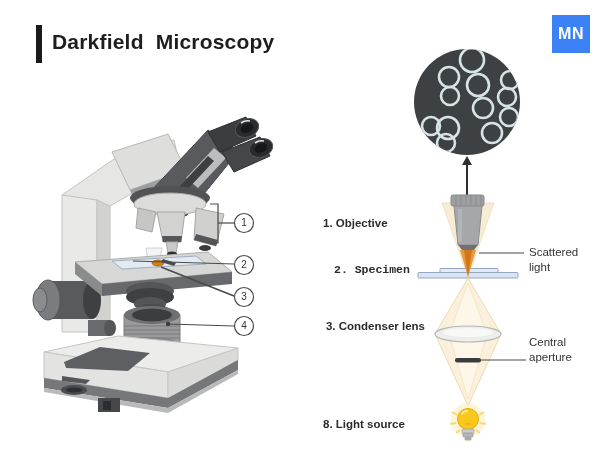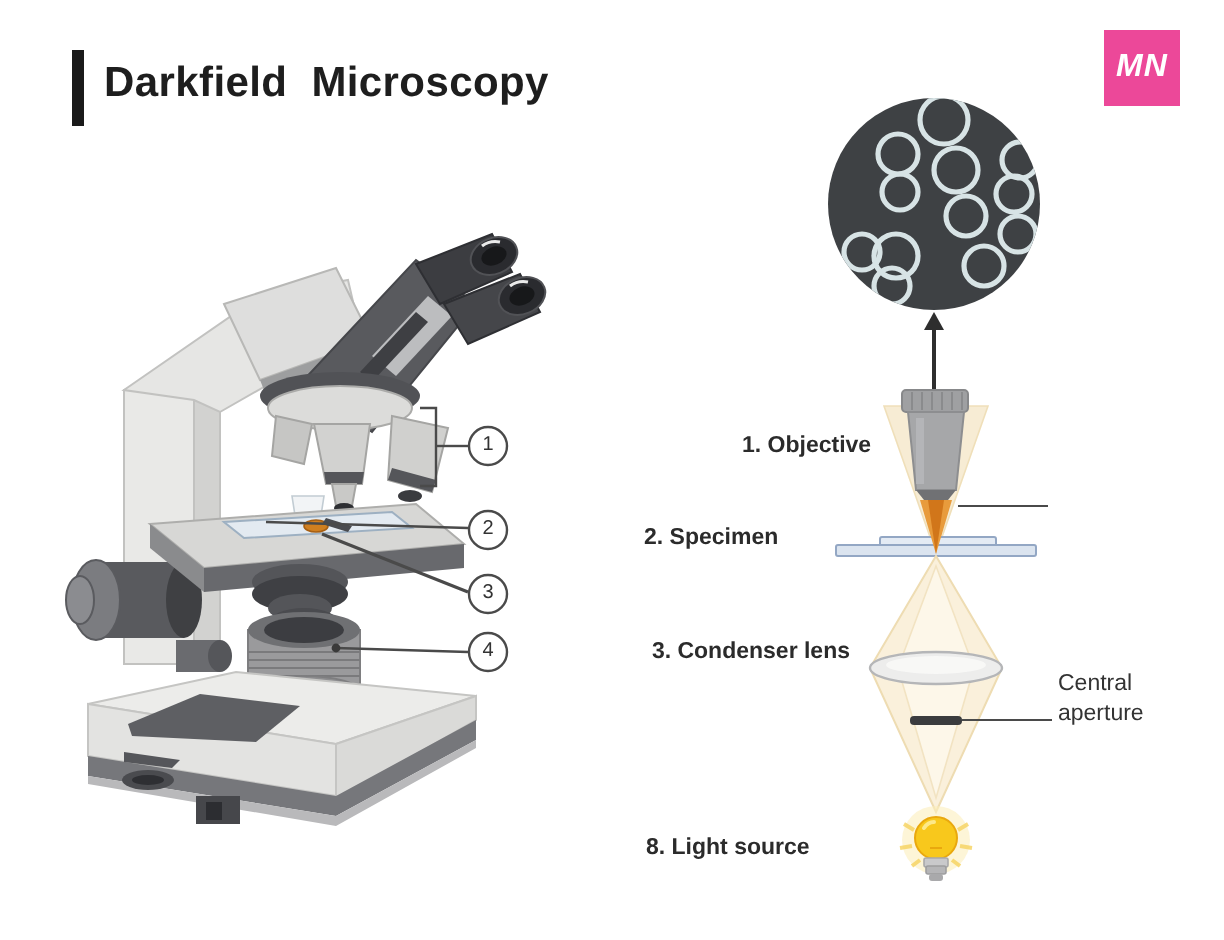--- a/index.html
+++ b/index.html
@@ -2,23 +2,23 @@
 <html><head>
 <meta charset="utf-8">
 <style>
   html,body{margin:0;padding:0;background:#fff;}
   .canvas{position:relative;width:612px;height:458px;background:#ffffff;overflow:hidden;
           font-family:"Liberation Sans",sans-serif;}
   .art{position:absolute;left:0;top:0;width:612px;height:470px;}
   .accent-bar{position:absolute;left:36px;top:25px;width:6px;height:38px;background:#1a1a1a;}
   .title{position:absolute;left:52px;top:30px;margin:0;font-size:21px;font-weight:700;
          color:#1e1e1e;letter-spacing:.2px;word-spacing:6px;}
-  .logo{position:absolute;left:552px;top:15px;width:38px;height:38px;background:#ec4899;
+  .logo{position:absolute;left:552px;top:15px;width:38px;height:38px;background:#3b82f6;
         color:#ffffff;display:flex;align-items:center;justify-content:center;
-        font-size:16px;font-weight:700;letter-spacing:.5px;font-style:italic;}
+        font-size:16px;font-weight:700;letter-spacing:.5px;}
   .lbl{position:absolute;font-size:11.5px;font-weight:700;color:#2b2b2b;line-height:15px;}
   .lbl.wrap{width:88px;text-indent:-14px;padding-left:14px;text-align:right;}
   .ann{position:absolute;font-size:11.5px;font-weight:400;color:#333;line-height:15px;width:62px;}
   .co{position:absolute;width:20px;height:20px;text-align:center;line-height:20px;
       font-size:10px;color:#333;}
 </style>
 </head>
 <body>
 
 <div class="canvas">
@@ -209,25 +209,26 @@
       <circle cx="244" cy="326" r="9.5"></circle>
     </g>
   </svg>
 
   <div class="accent-bar"></div>
   <h1 class="title">Darkfield Microscopy</h1>
   <div class="logo">
     <span>MN</span>
   </div>
 
-  <div class="lbl" style="left:323px;top:216px;margin-left:48px;">1. Objective</div>
-  <div class="lbl" style="left:322px;top:262px;">2. Specimen</div>
+  <div class="lbl" style="left:323px;top:216px;">1. Objective</div>
+  <div class="lbl" style="left:334px;top:262px;font-family:Liberation Mono, monospace;">2. Specimen</div>
   <div class="lbl wrap" style="left:323px;top:319px;">3. Condenser lens</div>
   <div class="lbl" style="left:323px;top:417px;">8. Light source</div>
 
+  <div class="ann" style="left:529px;top:245px;">Scattered light</div>
   <div class="ann" style="left:529px;top:335px;">Central aperture</div>
 
   <div class="co" style="left:234px;top:213px;">1</div>
   <div class="co" style="left:234px;top:255px;">2</div>
   <div class="co" style="left:234px;top:287px;">3</div>
   <div class="co" style="left:234px;top:316px;">4</div>
 
 </div>
 
 </body></html>

